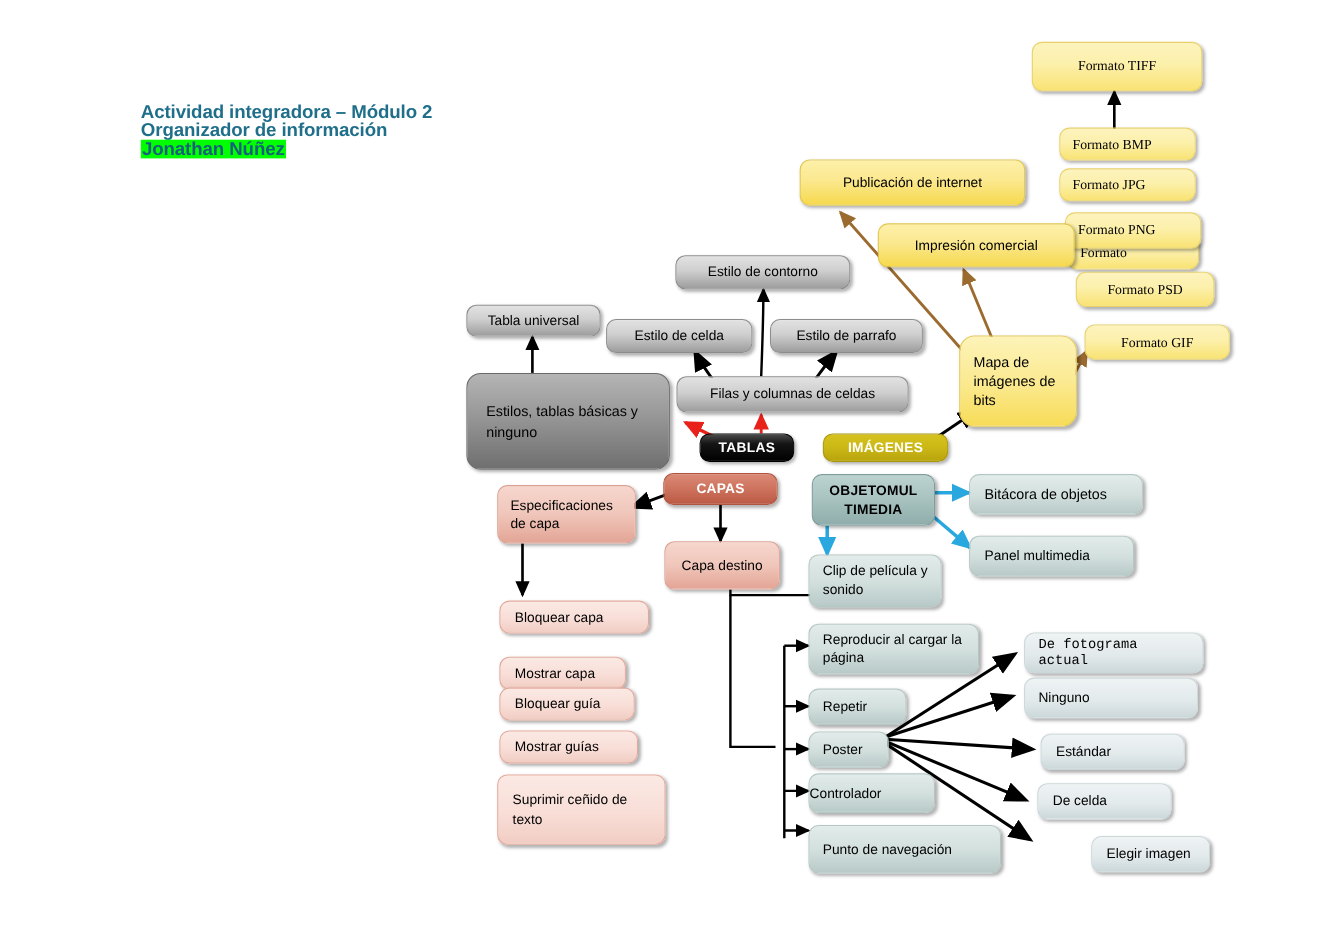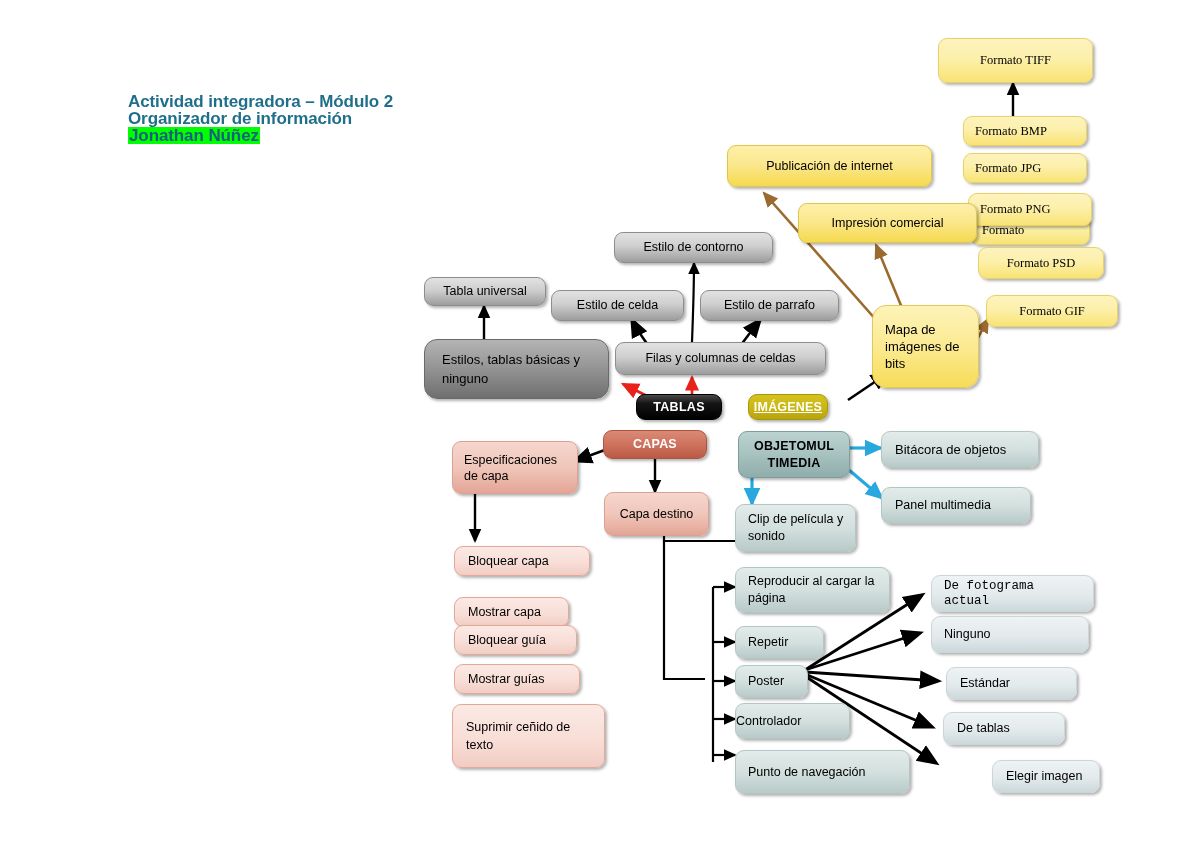--- a/index.html
+++ b/index.html
@@ -250,29 +250,29 @@
   </div>
 
   <div class="node y-pub center" style="left:798px; top:203px; width:179px; height:40px;">
     <span>Impresión comercial</span>
   </div>
 
   <div class="node y-mapa left" style="left:872px; top:305px; width:107px; height:83px; padding-left:12px; font-size:13px; line-height:17px; font-weight:normal;">
     <span>Mapa de imágenes de bits</span>
   </div>
 
-  <div class="node gold center" style="left:748px; top:394px; width:80px; height:26px;text-decoration:underline;">
+  <div class="node gold center" style="left:748px; top:394px; width:114px; height:26px;">
     <span>IMÁGENES</span>
   </div>
 
   <div class="node g-light center" style="left:424px; top:277px; width:122px; height:29px;">
     <span>Tabla universal</span>
   </div>
 
-  <div class="node g-dark left" style="left:424px; top:339px; width:185px; height:60px; padding-left:17px; line-height:19px; font-size:13px;">
+  <div class="node g-dark left" style="left:424px; top:339px; width:185px; height:88px; padding-left:17px; line-height:19px; font-size:13px;">
     <span>Estilos, tablas básicas y ninguno</span>
   </div>
 
   <div class="node g-light center" style="left:614px; top:232px; width:159px; height:31px;">
     <span>Estilo de contorno</span>
   </div>
 
   <div class="node g-light center" style="left:551px; top:290px; width:133px; height:31px;">
     <span>Estilo de celda</span>
   </div>
@@ -363,20 +363,20 @@
 
   <div class="node t-pale left" style="left:931px; top:616px; width:158px; height:37px; padding-left:12px;">
     <span>Ninguno</span>
   </div>
 
   <div class="node t-pale left" style="left:946px; top:667px; width:131px; height:33px; padding-left:13px;">
     <span>Estándar</span>
   </div>
 
   <div class="node t-pale left" style="left:943px; top:712px; width:122px; height:33px; padding-left:13px;">
-    <span>De tablas</span>
+    <span>De celda</span>
   </div>
 
   <div class="node t-pale left" style="left:948px; top:760px; width:108px; height:33px; padding-left:13px;margin-left:44px;">
     <span>Elegir imagen</span>
   </div>
 
 </div>
 
 </body></html>

